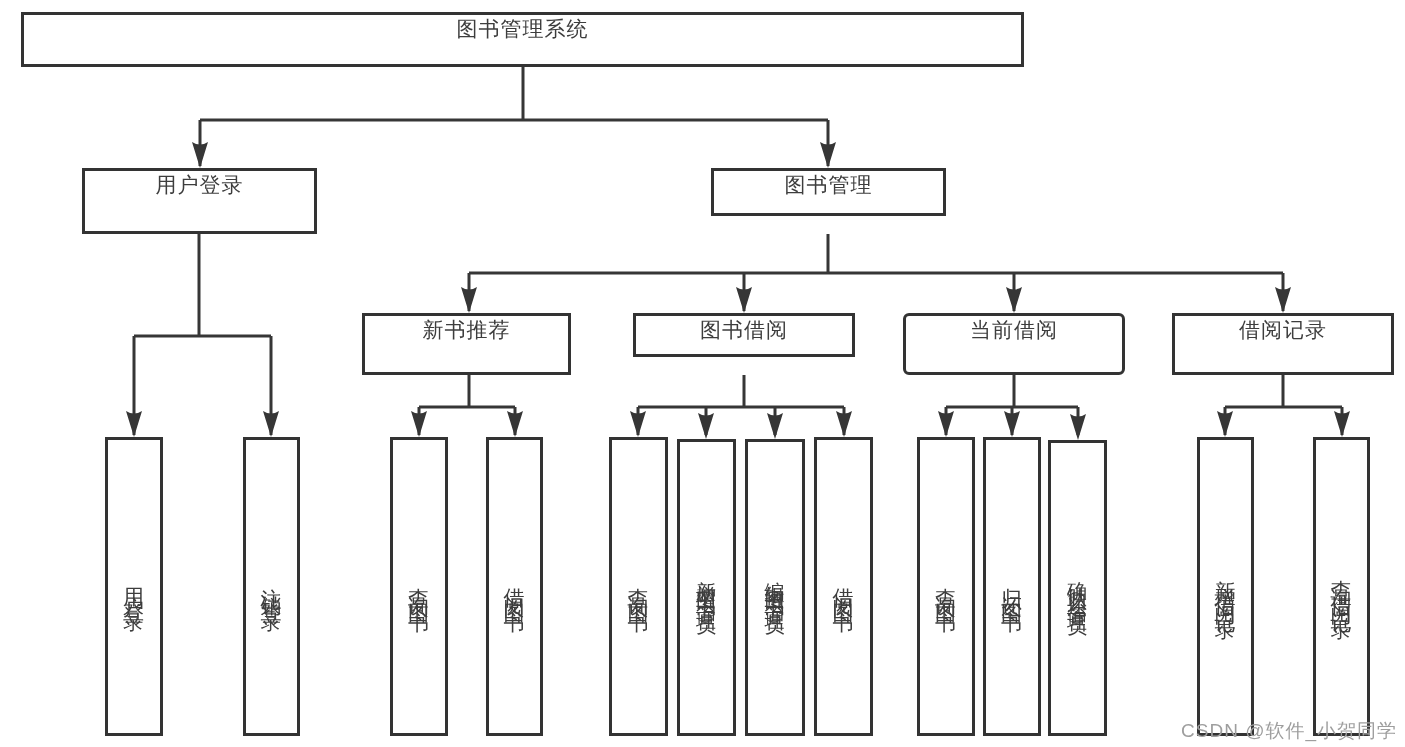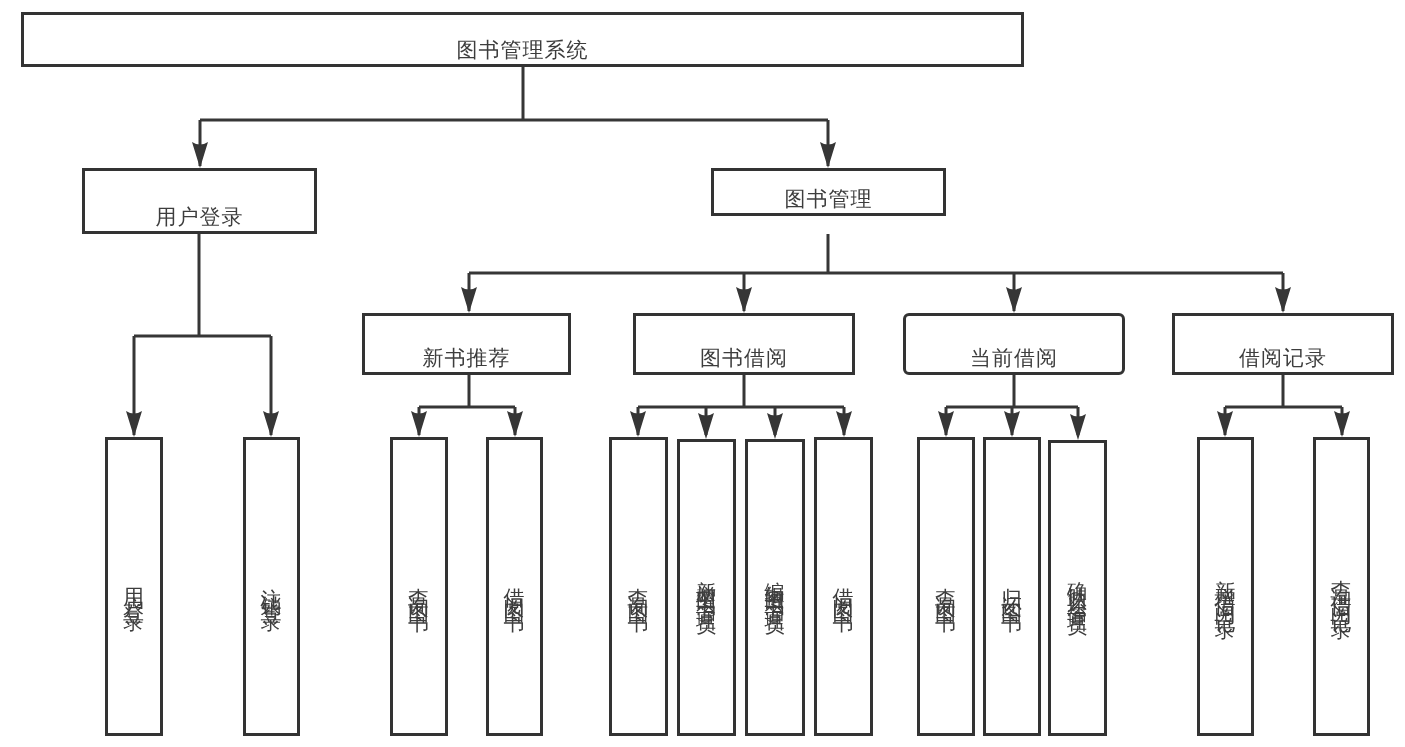--- a/index.html
+++ b/index.html
@@ -21,21 +21,21 @@
     top: 0;
     width: 1405px;
     height: 747px;
   }
   .node {
     position: absolute;
     box-sizing: border-box;
     border: 3px solid #333333;
     background: #ffffff;
     display: flex;
-    align-items: flex-end;
+    align-items: flex-start;
     justify-content: center;
     color: #3d3d3d;
     font-size: 21px;
     letter-spacing: 1px;
     z-index: 2;
   }
   .leaf {
     position: absolute;
     box-sizing: border-box;
     border: 3px solid #333333;
@@ -56,21 +56,21 @@
   }
   .leaf .vtext.long {
     letter-spacing: 5px;
     font-size: 20px;
   }
   
   #n-root      { left: 21px;  top: 12px;  width: 1003px; height: 55px; }
   #n-login     { left: 82px;  top: 168px; width: 235px;  height: 66px; }
   #n-mgmt      { left: 711px; top: 168px; width: 235px;  height: 48px; }
   #n-newbooks  { left: 362px; top: 313px; width: 209px;  height: 62px; }
-  #n-borrow    { left: 633px; top: 313px; width: 222px;  height: 62px; }
+  #n-borrow    { left: 633px; top: 313px; width: 222px;  height: 44px; }
   #n-current   { left: 903px; top: 313px; width: 222px;  height: 62px; border-radius: 6px; }
   #n-records   { left: 1172px;top: 313px; width: 222px;  height: 62px; }
 
   #l-login     { left: 105px;  top: 437px; width: 58px; height: 299px; }
   #l-logout    { left: 243px;  top: 437px; width: 57px; height: 299px; }
   #l-nbquery   { left: 390px;  top: 437px; width: 58px; height: 299px; }
   #l-nbborrow  { left: 486px;  top: 437px; width: 57px; height: 299px; }
   #l-bbquery   { left: 609px;  top: 437px; width: 59px; height: 299px; }
   #l-bbadd     { left: 677px;  top: 439px; width: 59px; height: 297px; }
   #l-bbedit    { left: 745px;  top: 439px; width: 60px; height: 297px; }
@@ -198,13 +198,14 @@
   <div id="l-cbconfirm" class="leaf">
     <span class="vtext long">确认归还（管理员）</span>
   </div>
   <div id="l-bradd" class="leaf">
     <span class="vtext">新增借阅记录</span>
   </div>
   <div id="l-brquery" class="leaf">
     <span class="vtext">查询借阅记录</span>
   </div>
 
+  <div class="watermark">CSDN @软件_小贺同学</div>
 </div>
 
 </body></html>

